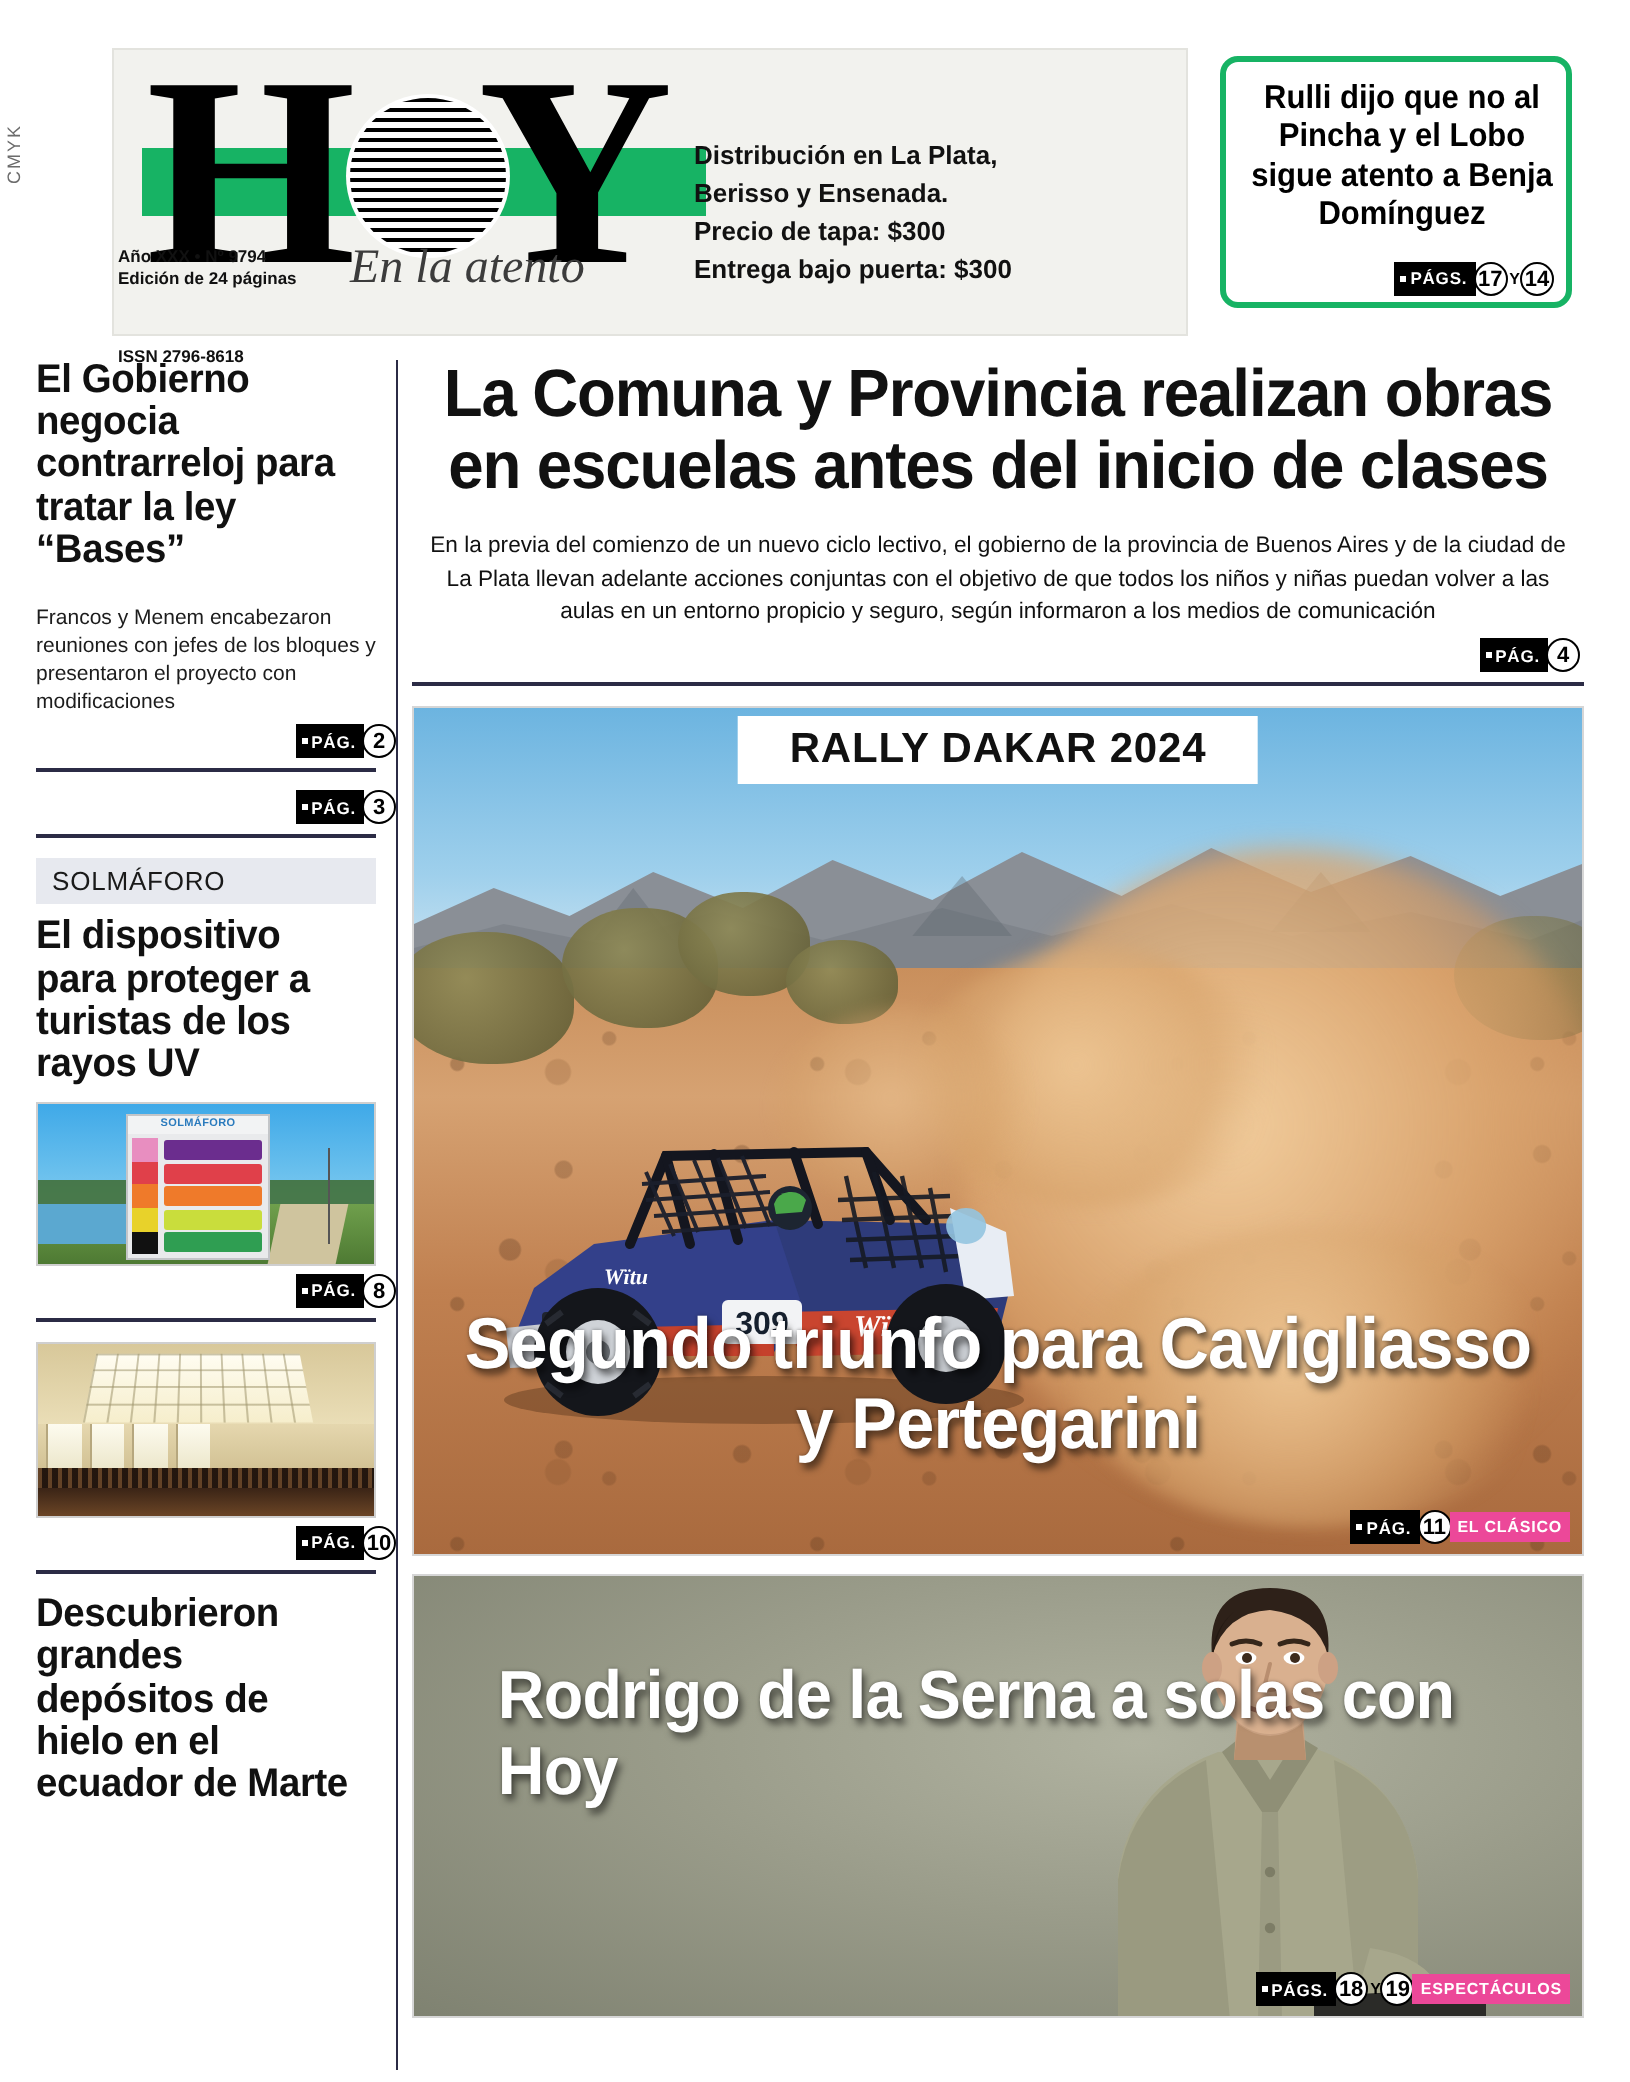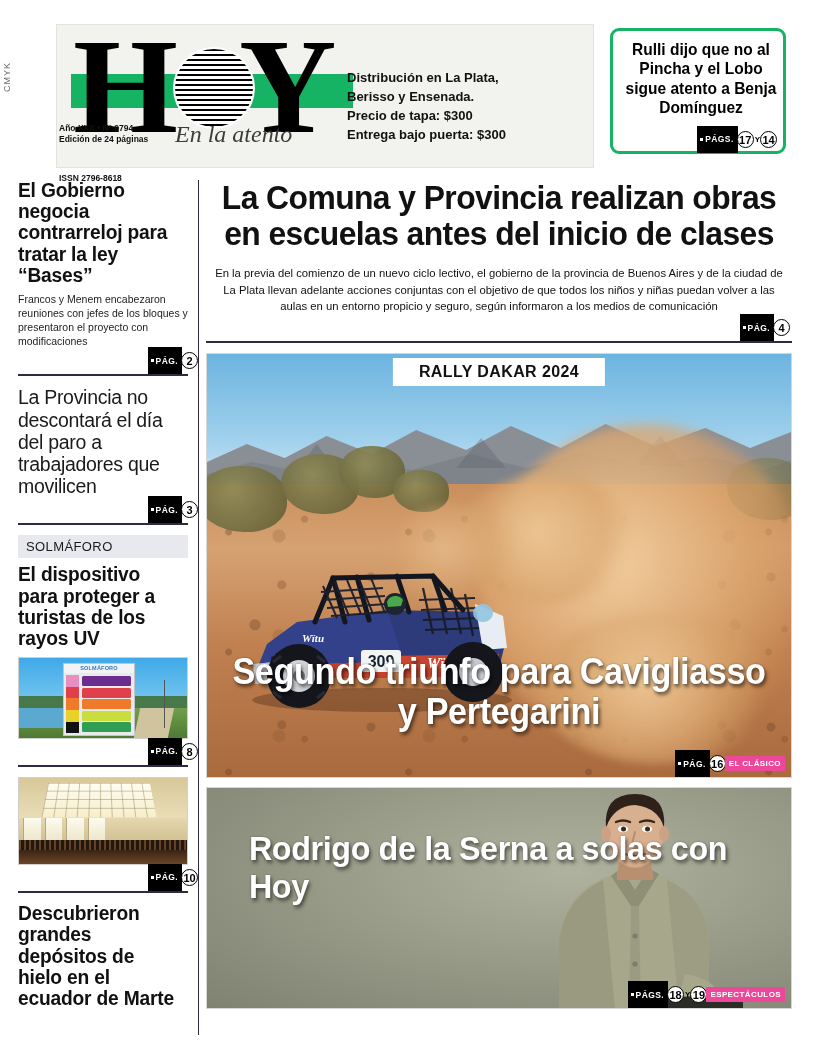--- a/index.html
+++ b/index.html
@@ -184,21 +184,21 @@
     align-items: center;
     height: 15px;
   }
   .pagebadge .bar {
     background: #000000;
     color: #ffffff;
     font-size: 8.5px;
     font-weight: bold;
     letter-spacing: 0.4px;
     padding: 2.5px 4px 2.5px 3px;
-    height: 27px;
+    height: 17px;
     box-sizing: border-box;
     display: flex;
     align-items: center;
     line-height: 1;
   }
   .pagebadge .bar::before {
     content: "";
     display: inline-block;
     width: 3px;
     height: 3px;
@@ -273,21 +273,21 @@
     font-size: 19.5px;
     font-weight: normal;
     line-height: 1.14;
     color: #1a1a1a;
     letter-spacing: -0.3px;
   }
   .sb-sub {
     font-size: 10.5px;
     line-height: 1.32;
     color: #1c1c1c;
-    margin-top: 7px;
+    margin-top: 17px;
   }
   .sb-badge-row {
     position: relative;
     height: 20px;
     margin-top: 5px;
   }
   .sb-badge-row .pagebadge {
     position: absolute;
     right: -10px;
     top: 0;
@@ -493,21 +493,21 @@
     background: radial-gradient(circle at 40% 42%, rgba(242,206,158,.97), rgba(219,165,110,.78) 48%, rgba(196,133,80,.35) 72%, rgba(190,125,72,0) 88%);
     filter: blur(6px);
   }
   .r-car {
     position: absolute; left: 30px; top: 198px; width: 290px; height: 160px;
   }
   .r-badge-dakar {
     position: absolute; left: 50%; top: 4px; transform: translateX(-50%);
     background: #ffffff;
     color: #111111;
-    font-size: 16px;
+    font-size: 21px;
     font-weight: bold;
     letter-spacing: 0.4px;
     padding: 5px 26px;
     z-index: 9;
   }
   .r-headline {
     position: absolute; left: 0; right: 0; bottom: 46px;
     text-align: center;
     font-size: 36px;
     font-weight: bold;
@@ -607,21 +607,20 @@
       <div class="sb-badge-row">
         <span class="pagebadge">
           <span class="bar">PÁG.</span>
           <span class="num">2</span>
         </span>
       </div>
       <div class="sb-divider"></div>
     </div>
 
     <div class="sb-item">
-      <div class="sb-head-light">La Provincia no descontará el día del paro a trabajadores que movilicen</div>
       <div class="sb-badge-row">
         <span class="pagebadge">
           <span class="bar">PÁG.</span>
           <span class="num">3</span>
         </span>
       </div>
       <div class="sb-divider"></div>
     </div>
 
     <div class="sb-item">
@@ -796,21 +795,21 @@
         </svg>
       </div>
 
       <div class="r-badge-dakar">RALLY DAKAR 2024</div>
 
       <div class="r-headline">Segundo triunfo para Cavigliasso y Pertegarini</div>
 
       <div class="r-badge-bottom">
         <span class="pagebadge on-dark">
           <span class="bar">PÁG.</span>
-          <span class="num">16</span>
+          <span class="num">11</span>
           <span class="suffix">EL CLÁSICO</span>
         </span>
       </div>
     </div>
 
     <div class="serna">
       <div class="s-bg"></div>
 
       <div class="s-figure">
         <svg viewBox="0 0 250 222" preserveAspectRatio="xMidYMin meet">

